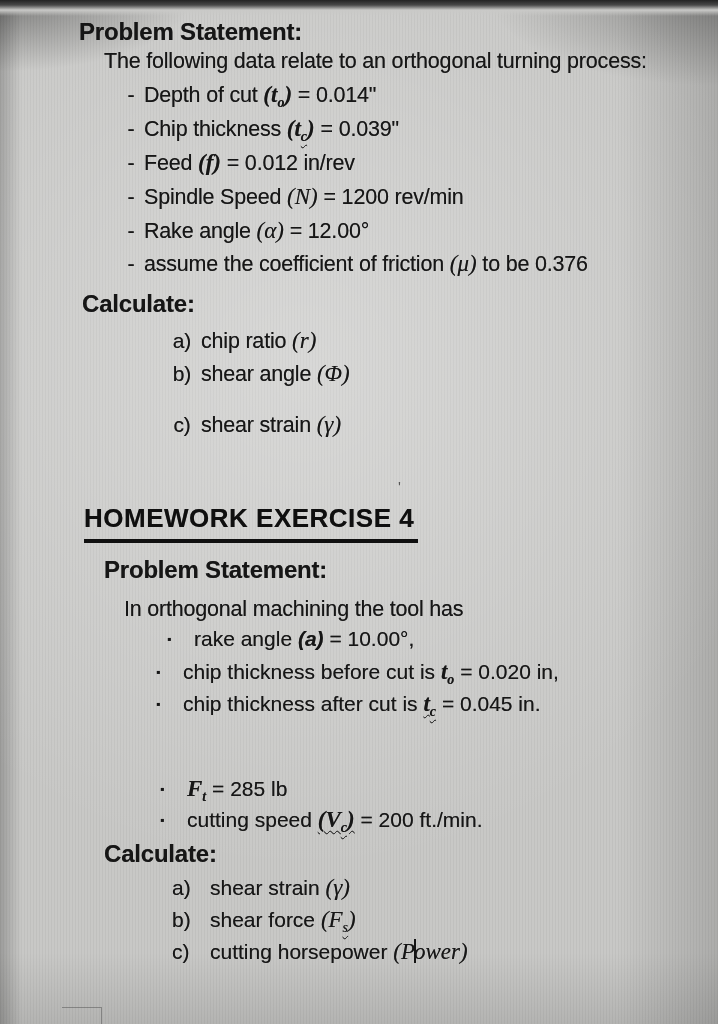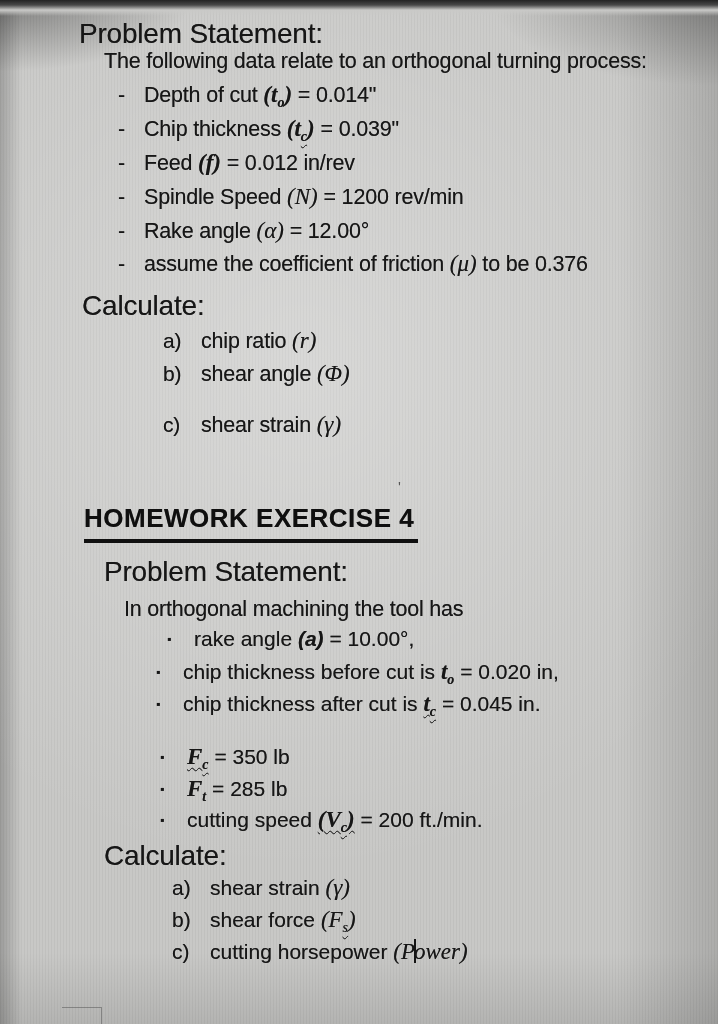--- a/index.html
+++ b/index.html
@@ -11,22 +11,22 @@
       radial-gradient(45% 12% at 100% 0%, rgba(0,0,0,0.30), rgba(0,0,0,0) 70%),
       radial-gradient(120% 85% at 42% 36%, rgba(255,255,255,0.30) 0%, rgba(255,255,255,0) 58%),
       linear-gradient(90deg, rgba(0,0,0,0.22) 0, rgba(0,0,0,0) 3%, rgba(0,0,0,0) 86%, rgba(0,0,0,0.14) 100%),
       linear-gradient(0deg, rgba(0,0,0,0.10) 0, rgba(0,0,0,0) 7%),
       repeating-linear-gradient(90deg, rgba(0,0,0,0.035) 0 1px, rgba(255,255,255,0.025) 1px 3px);
     font-family:"Liberation Sans", sans-serif;
   }
   .top-edge{position:absolute;left:0;top:0;right:0;height:16px;
     background:linear-gradient(180deg,#232323 0,#484848 5px,#c9c9c7 10px,rgba(210,210,208,0) 16px);}
   .abs{position:absolute;white-space:nowrap;color:#161616;text-shadow:0 0 0.6px rgba(20,20,20,0.55);}
-  .h1{font-size:28px;font-weight:400;letter-spacing:-0.2px;}
-  .t{font-size:21.5px;letter-spacing:-0.2px;}
+  .h1{font-size:24px;font-weight:700;letter-spacing:-0.2px;}
+  .t{font-size:21.5px;letter-spacing:-0.2px;text-align:center;}
   .sm{font-size:21px;}
   .math{font-family:"Liberation Serif", serif;font-style:italic;font-size:23px;letter-spacing:0;}
   .b{font-weight:700;}
   .sub{font-size:14px;vertical-align:-5px;}
   .squig{text-decoration:underline;text-decoration-style:wavy;text-decoration-thickness:1px;
          text-decoration-color:#2a2a2a;text-underline-offset:3px;}
   .dash{display:inline-block;width:26px;font-size:21.5px;}
   .sqb{display:inline-block;width:27px;font-size:12px;vertical-align:3px;}
   .letter{display:inline-block;width:38px;font-size:21px;}
   .hw{font-size:26px;font-weight:700;letter-spacing:0.5px;color:#0f0f0f;
@@ -86,23 +86,20 @@
     <span class="sqb">▪</span><span>rake angle </span><span class="b" style="font-style:italic">(a)</span><span> = 10.00°,</span>
   </div>
   <div class="abs sm" style="left:156px;top:659px">
     <span class="sqb">▪</span><span>chip thickness before cut is </span><span class="math b">t</span><span class="math b sub">o</span><span> = 0.020 in,</span>
   </div>
   <div class="abs sm" style="left:156px;top:691px">
     <span class="sqb">▪</span><span>chip thickness after cut is </span><span class="math b squig">t</span><span class="math b sub squig">c</span><span> = 0.045 in.</span>
   </div>
 
 
-  <div class="abs sm" style="left:160px;top:744px">
-    <span class="sqb">▪</span><span class="math b squig">F</span><span class="math b sub squig">c</span><span> = 350 lb</span>
-  </div>
   <div class="abs sm" style="left:160px;top:776px">
     <span class="sqb">▪</span><span class="math b">F</span><span class="math b sub">t</span><span> = 285 lb</span>
   </div>
   <div class="abs sm" style="left:160px;top:807px">
     <span class="sqb">▪</span><span>cutting speed </span><span class="math b squig">(V</span><span class="math b sub squig">c</span><span class="math b squig">)</span><span> = 200 ft./min.</span>
   </div>
 
   <div class="abs h1" style="left:104px;top:840px">Calculate:</div>
 
   <div class="abs sm" style="left:172px;top:875px">

